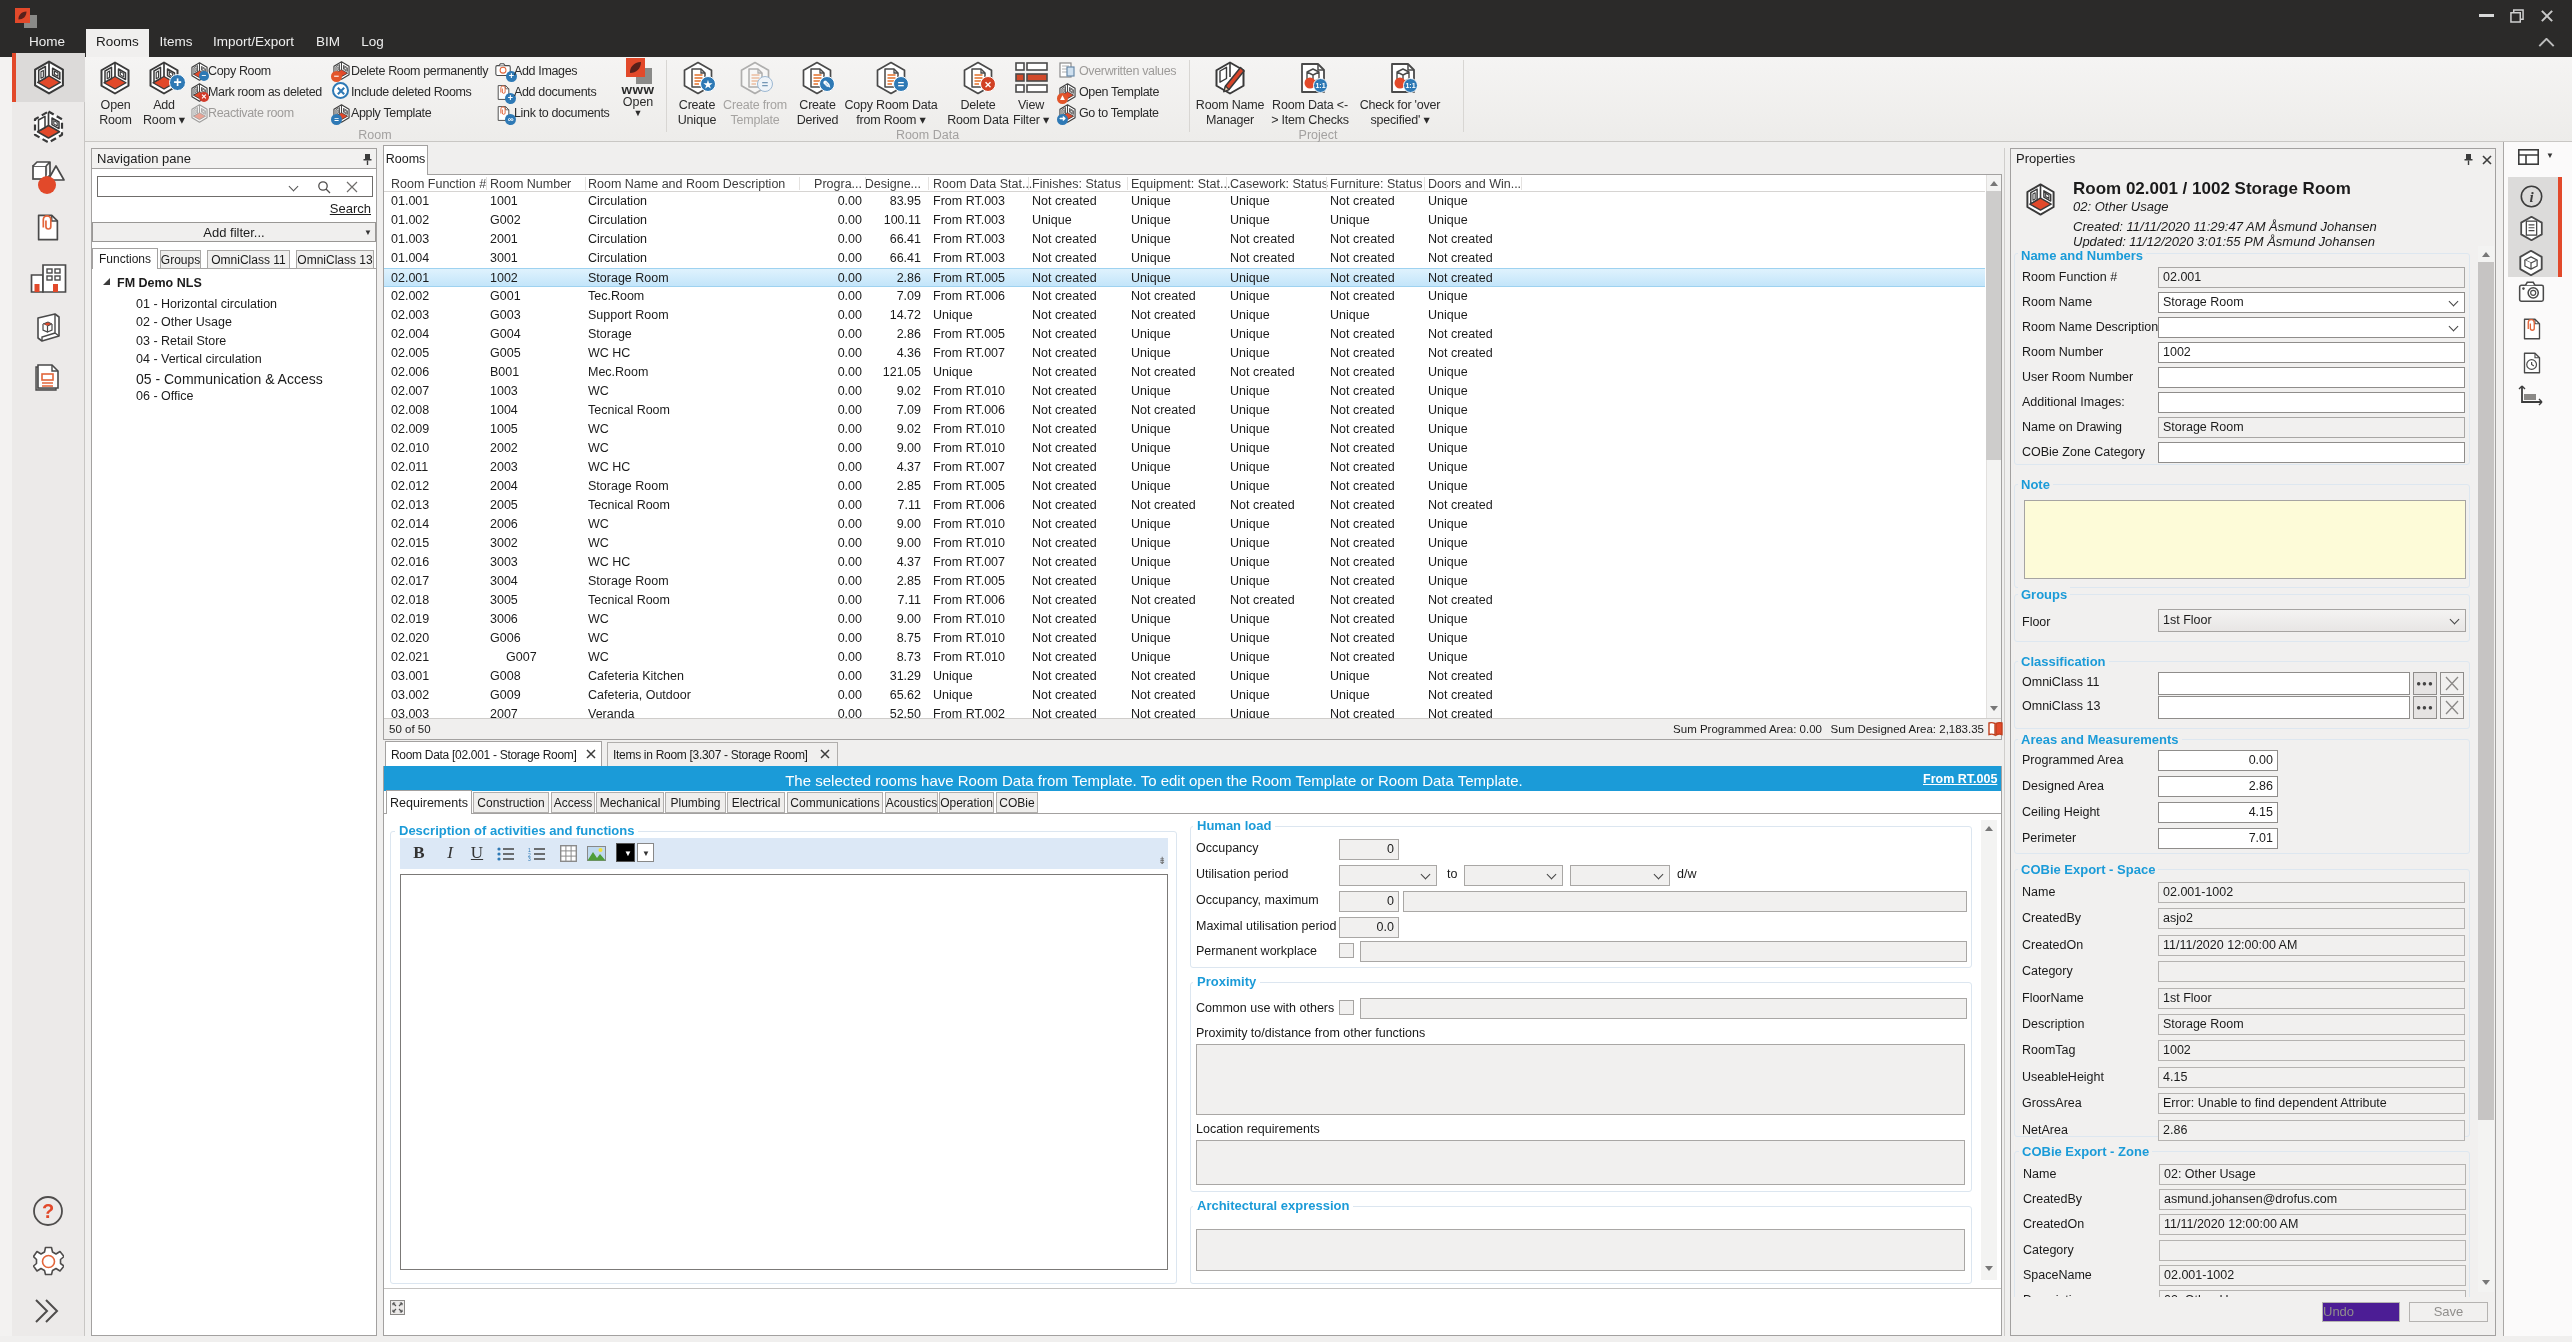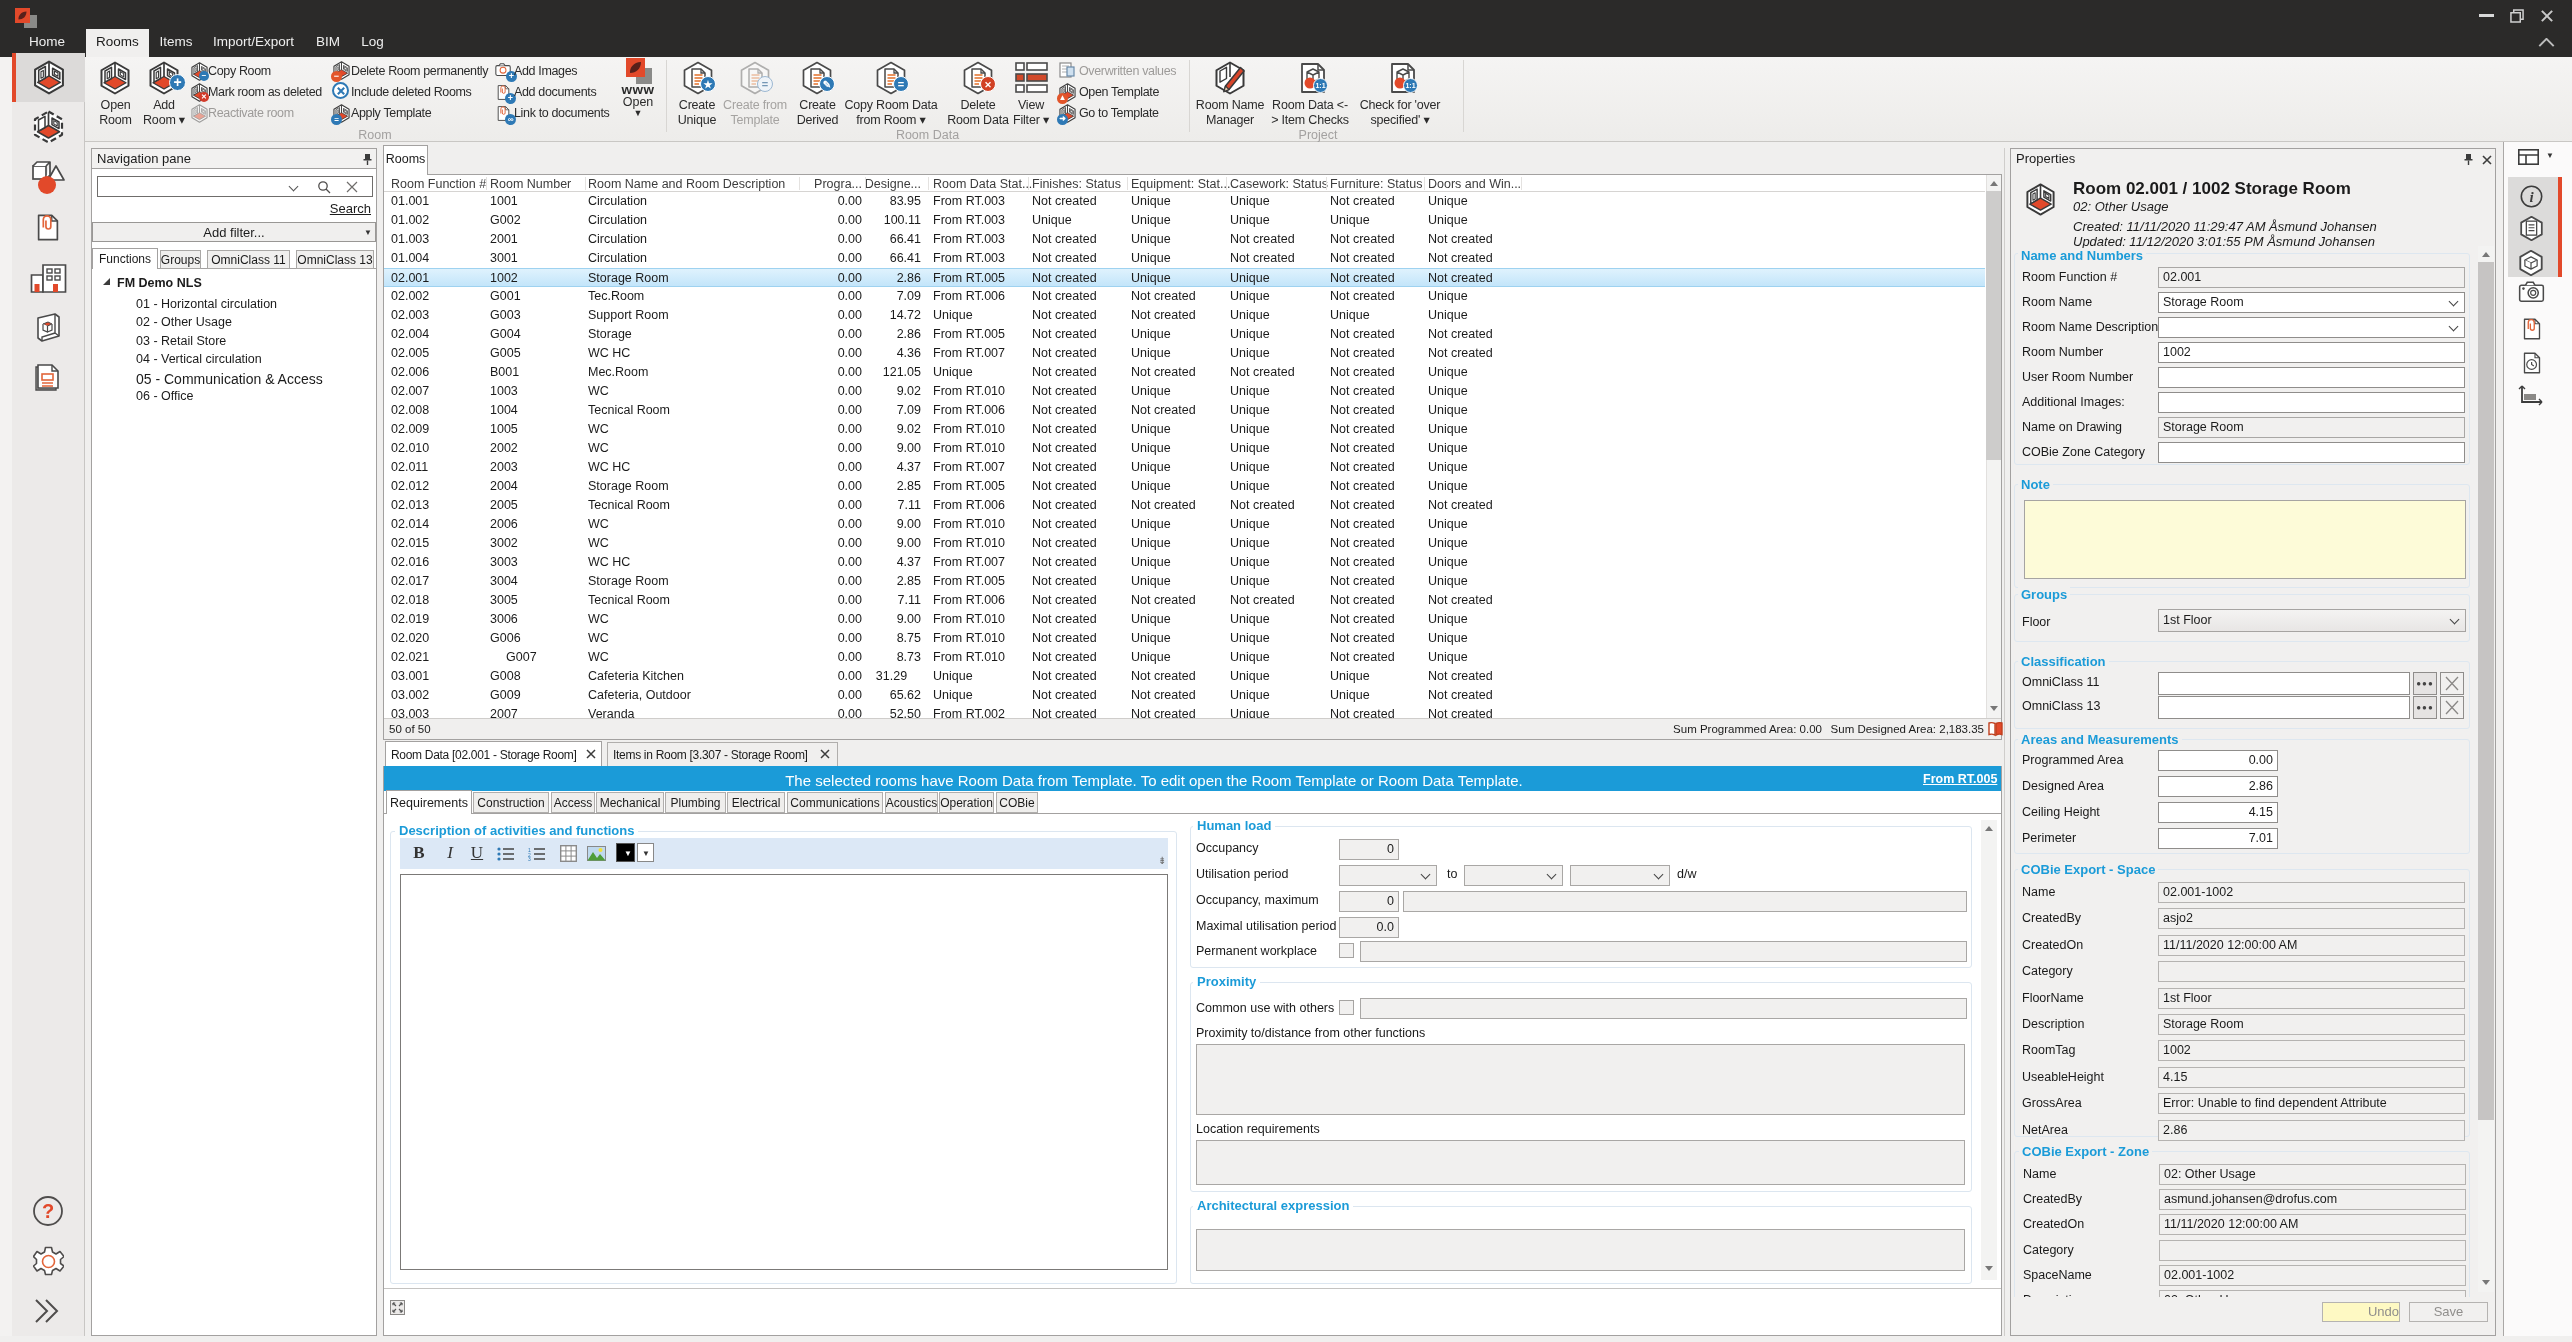--- a/index.html
+++ b/index.html
@@ -686,21 +686,21 @@
       <span class="tc" style="left:747px">Unique</span>
       <span class="tc" style="left:846px">Unique</span>
       <span class="tc" style="left:946px">Not created</span>
       <span class="tc" style="left:1044px">Unique</span>
     </div>
 <div class="trow">
       <span class="tc" style="left:7px">03.001</span>
       <span class="tc" style="left:106px">G008</span>
       <span class="tc" style="left:204px">Cafeteria Kitchen</span>
       <span class="tc" style="left:418px;width:60px;text-align:right">0.00</span>
-      <span class="tc" style="left:478px;width:59px;text-align:center">31.29</span>
+      <span class="tc" style="left:478px;width:59px;text-align:right">31.29</span>
       <span class="tc" style="left:549px">Unique</span>
       <span class="tc" style="left:648px">Not created</span>
       <span class="tc" style="left:747px">Not created</span>
       <span class="tc" style="left:846px">Unique</span>
       <span class="tc" style="left:946px">Unique</span>
       <span class="tc" style="left:1044px">Not created</span>
     </div>
 <div class="trow">
       <span class="tc" style="left:7px">03.002</span>
       <span class="tc" style="left:106px">G009</span>
@@ -960,21 +960,21 @@
 <div class="a inp cob" style="left:148px;top:49px;width:307px;height:21px">asmund.johansen@drofus.com</div>
 <div class="a lbl" style="left:12px;top:77px">CreatedOn</div>
 <div class="a inp cob" style="left:148px;top:74px;width:307px;height:21px">11/11/2020 12:00:00 AM</div>
 <div class="a lbl" style="left:12px;top:103px">Category</div>
 <div class="a inp cob" style="left:148px;top:100px;width:307px;height:21px"></div>
 <div class="a lbl" style="left:12px;top:128px">SpaceName</div>
 <div class="a inp cob" style="left:148px;top:125px;width:307px;height:21px">02.001-1002</div>
 <div class="a lbl" style="left:12px;top:153px">Description</div>
 <div class="a inp cob" style="left:148px;top:150px;width:307px;height:21px">02: Other Usage</div>
 </div>
-<div class="a" style="left:2322px;top:1302px;width:78px;height:20px;background:#fef9c3;border:1px solid #b5b3b1;text-align:right;font-size:13px;line-height:18px;color:#908e8c">Undo</div>
+<div class="a" style="left:2322px;top:1302px;width:78px;height:20px;background:#4c1d95;border:1px solid #b5b3b1;text-align:left;font-size:13px;line-height:18px;color:#908e8c">Undo</div>
 <div class="a" style="left:2409px;top:1302px;width:79px;height:20px;background:#f1f0ef;border:1px solid #b5b3b1;text-align:center;font-size:13px;line-height:18px;color:#908e8c">Save</div>
 <div class="a" style="left:2478px;top:246px;width:16px;height:1046px;background:#f3f3f2"></div>
 <div class="a" style="left:2478px;top:262px;width:16px;height:858px;background:#c6c4c3"></div>
 <div class="a up" style="left:2482px;top:252px"></div>
 <div class="a dn" style="left:2482px;top:1280px"></div>
 <div class="a" style="left:2004px;top:148px;width:1px;height:1188px;background:#cfcdcb"></div>
 
 <div class="a" style="left:2503px;top:142px;width:1px;height:1194px;background:#aaa8a6"></div>
 <div class="a" style="left:2504px;top:142px;width:68px;height:1194px;background:#fbfafa"></div>
 <svg class="a" style="left:2518px;top:149px" width="21" height="16" viewBox="0 0 21 16">

